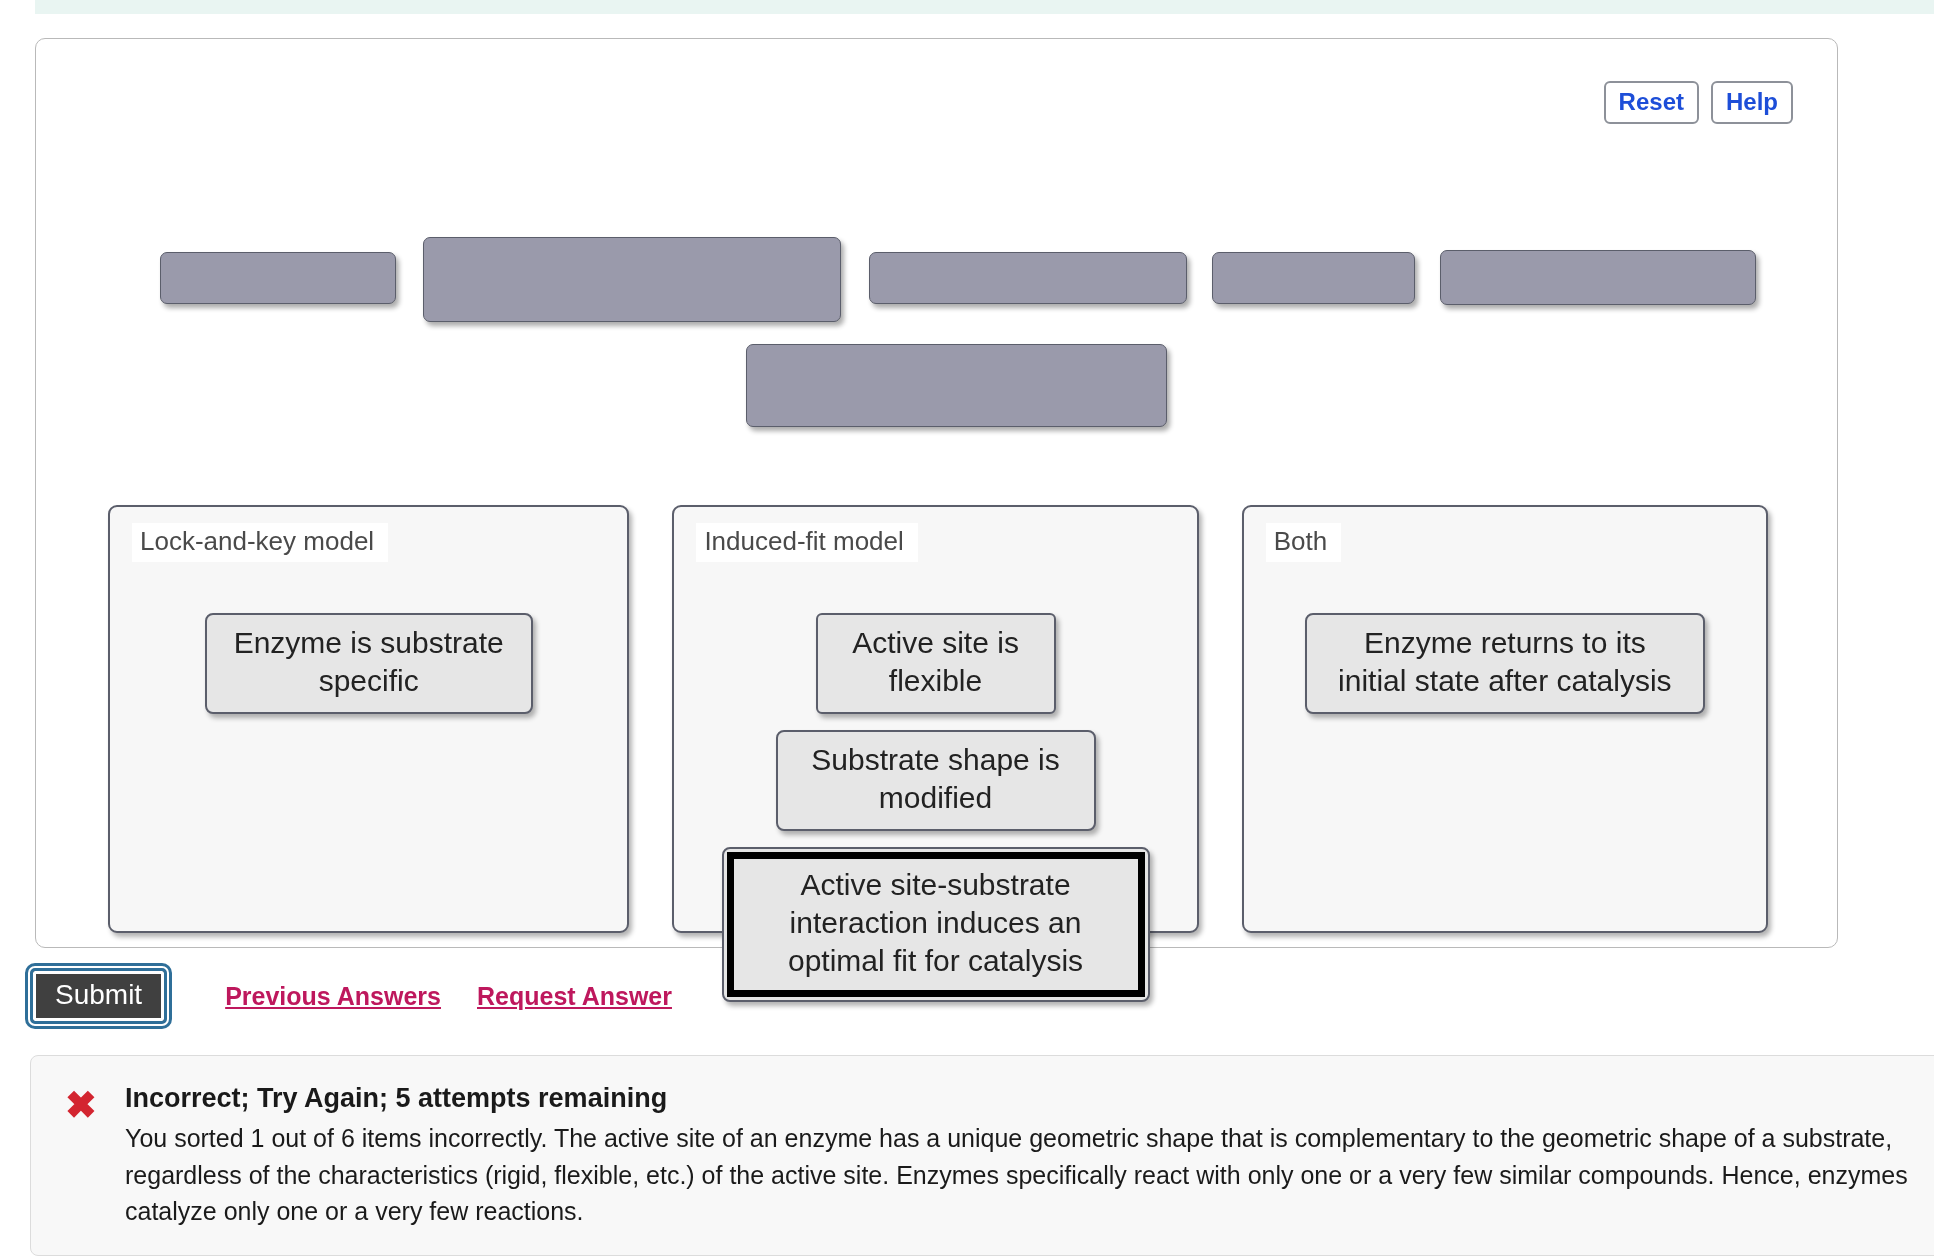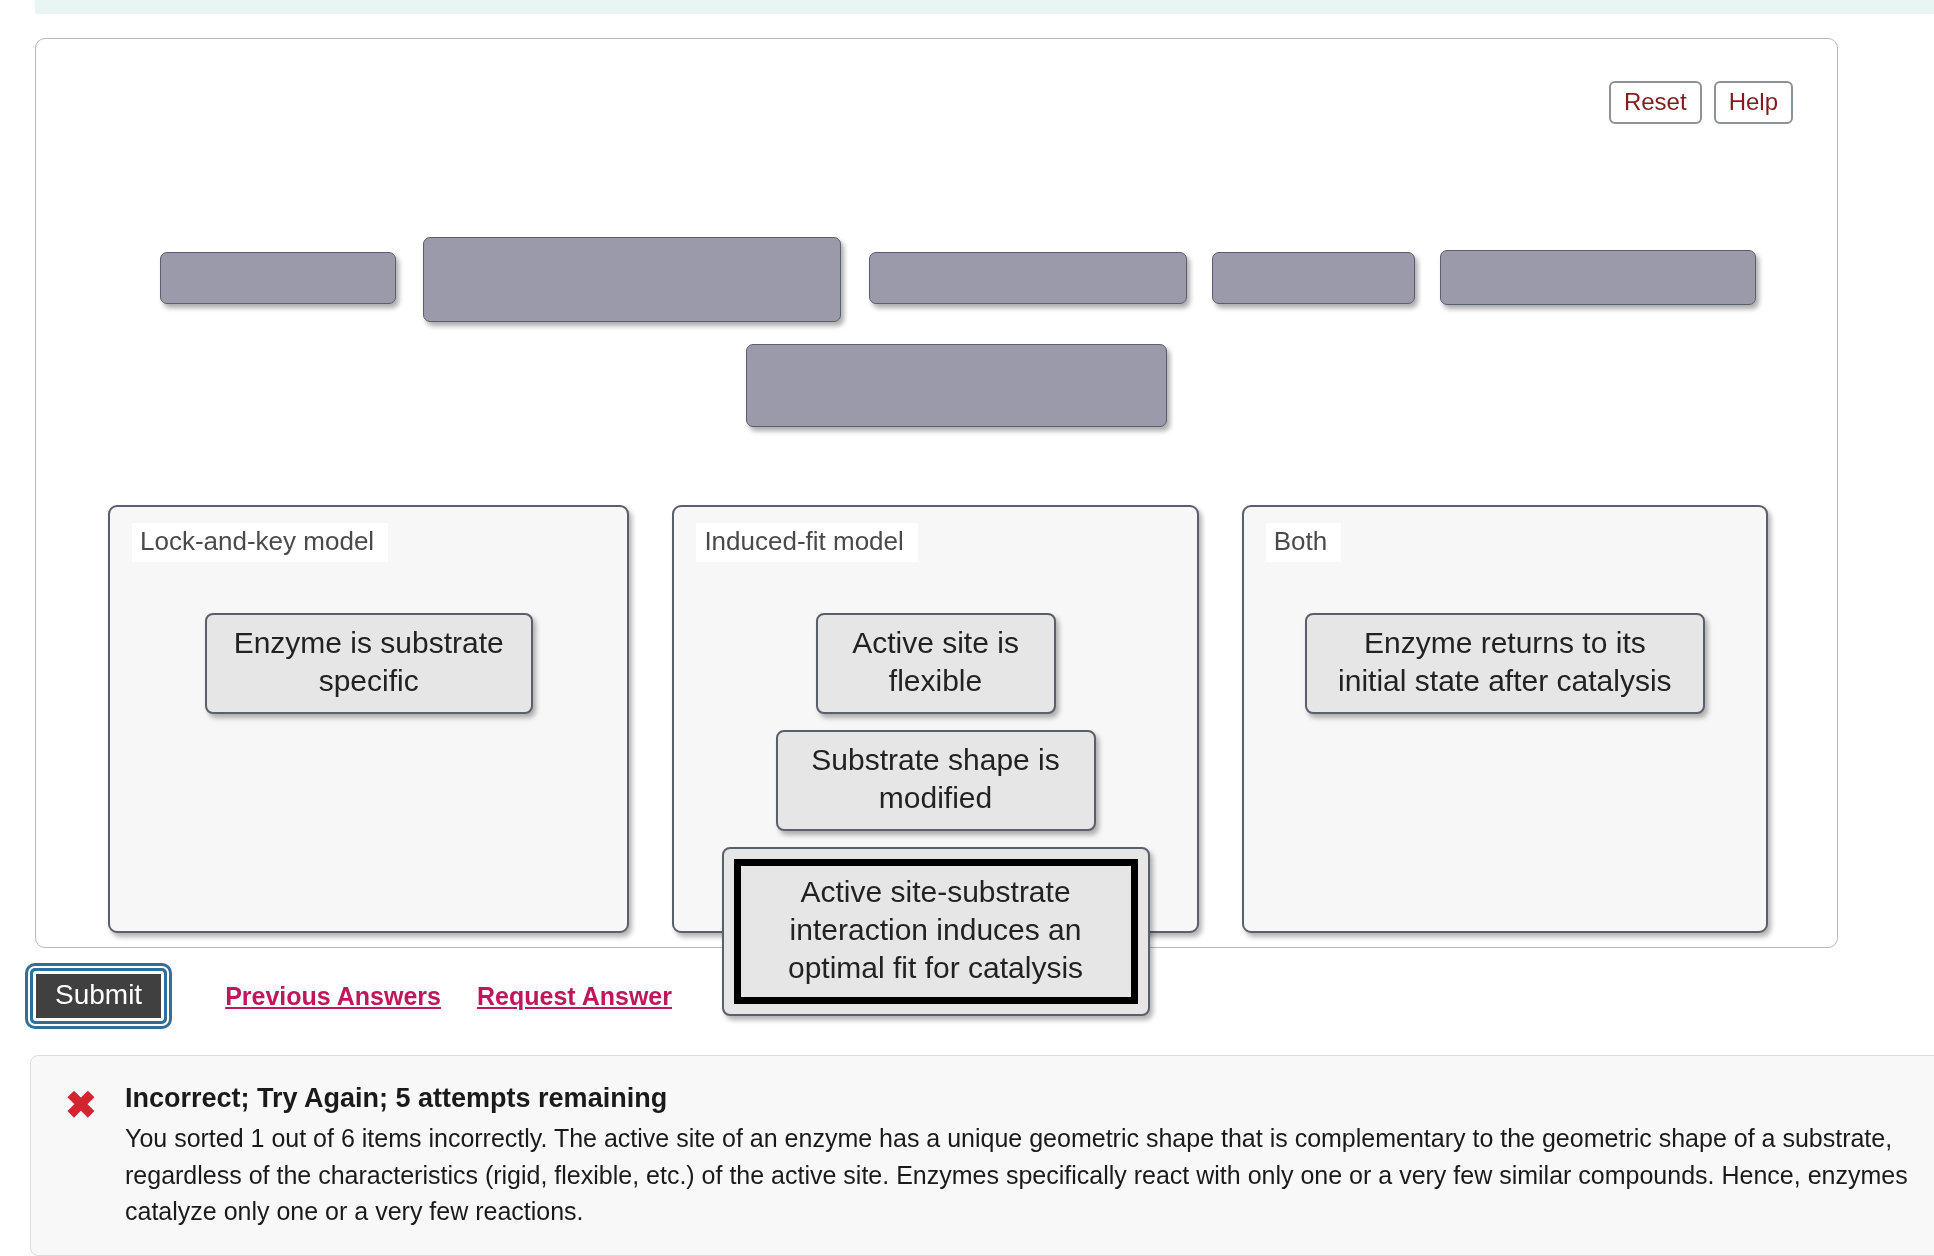--- a/index.html
+++ b/index.html
@@ -45,22 +45,22 @@
     top: 42px;
     display: flex;
     gap: 12px;
   }
   .tool-btn {
     background: #ffffff;
     border: 2px solid #8d9199;
     border-radius: 6px;
     font-family: "Liberation Sans", sans-serif;
     font-size: 24px;
-    font-weight: normal;
-    color: #7f1d1d;
+    font-weight: bold;
+    color: #1d4ed8;
     padding: 6px 13px 8px;
     line-height: 1.05;
     cursor: pointer;
   }
 
   
   .slot-row {
     position: absolute;
     left: 0;
     top: 0;
@@ -131,31 +131,31 @@
     line-height: 1.28;
     text-align: center;
     padding: 9px 20px 11px;
     box-sizing: border-box;
     cursor: move;
     max-width: 430px;
   }
   .chip.selected {
     border: 2px solid #5b5e6b;
     box-shadow: 3px 4px 5px rgba(0,0,0,0.3);
-    padding: 10px;
+    padding: 3px;
   }
   .chip.selected .chip-inner {
     border: 7px solid #000000;
     background: #e6e6e6;
     padding: 7px 16px 9px;
   }
 
   .chip-w-enzyme-specific { width: 328px; }
   .chip-w-rigid { width: 175px; }
-  .chip-w-flexible { width: 240px; }
+  .chip-w-flexible { width: 240px; border-radius: 6px; }
   .chip-w-modified { width: 320px; }
   .chip-w-induced { width: 428px; }
   .chip-w-returns { width: 400px; }
 
   
   .answer-row {
     position: absolute;
     left: 30px;
     top: 968px;
     display: flex;

